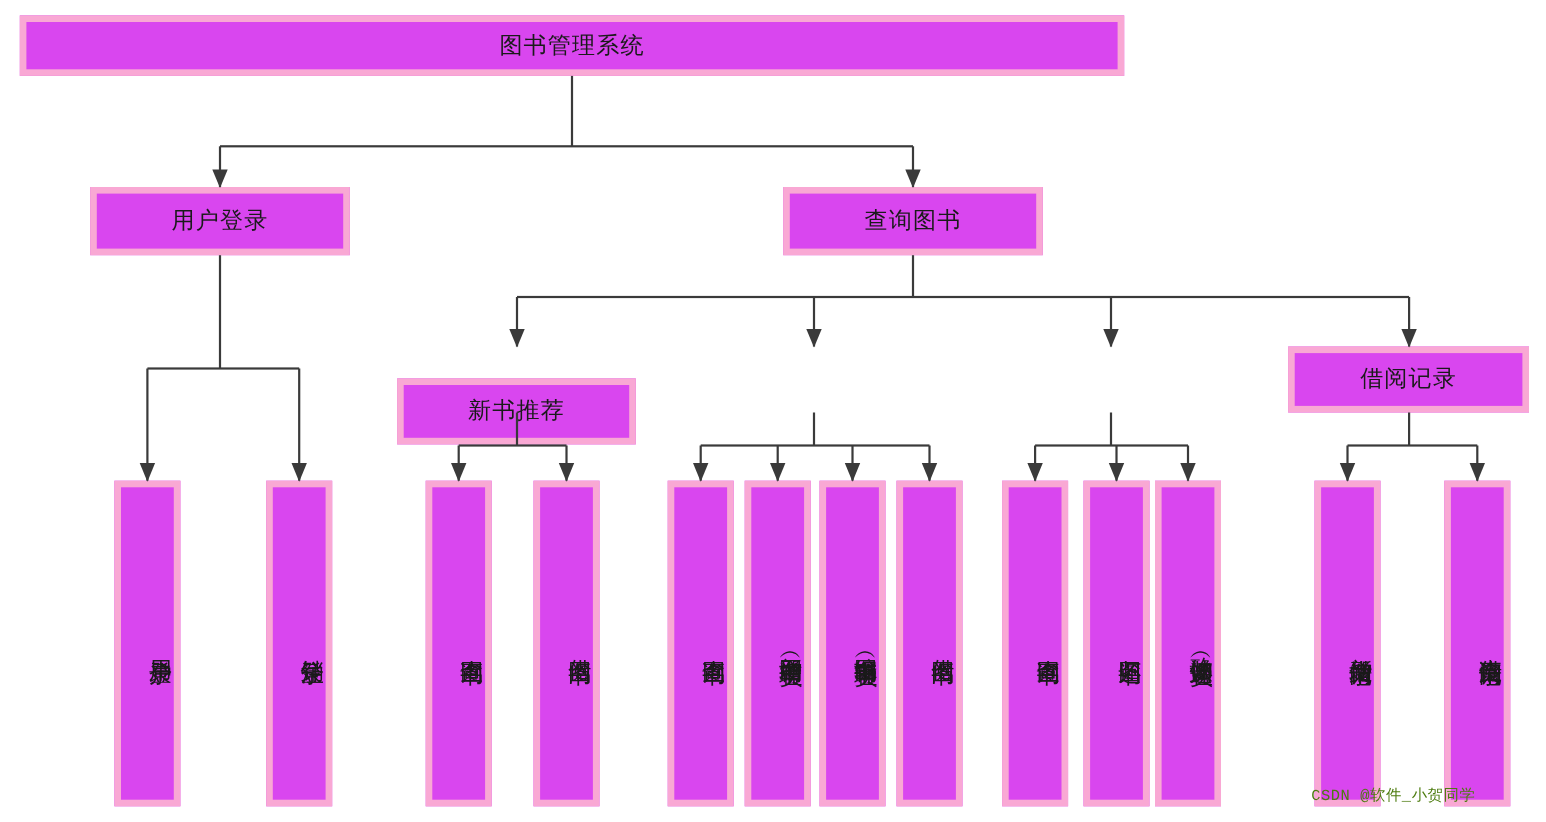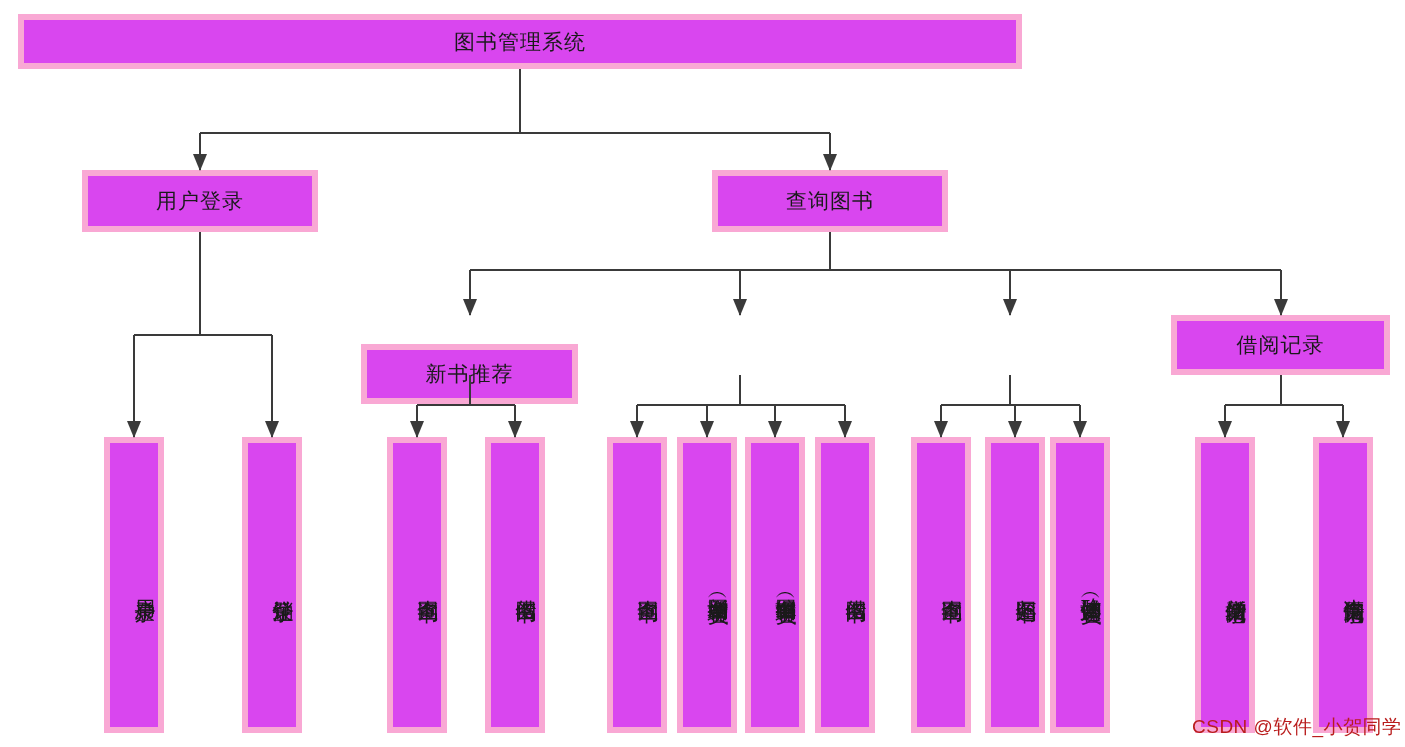--- a/index.html
+++ b/index.html
@@ -67,24 +67,25 @@
     width: 0;
     height: 0;
     border-left: 7px solid transparent;
     border-right: 7px solid transparent;
     border-top: 17px solid #3a3a3a;
   }
 
   
   #watermark {
     position: absolute;
-    font-size: 19px;
-    color: #b91c1c;
+    font-size: 14px;
+    color: #4d7c0f;
     white-space: nowrap;
     letter-spacing: 0.5px;
+    font-family: Liberation Mono, monospace;
   }
 </style>
 </head>
 <body>
 
 <div id="diagram-root">
 
   <div class="node horizontal" id="node-root" style="left: 18px; top: 14px; width: 1004px; height: 55px;">
     <span class="node-label">图书管理系统</span>
   </div>

